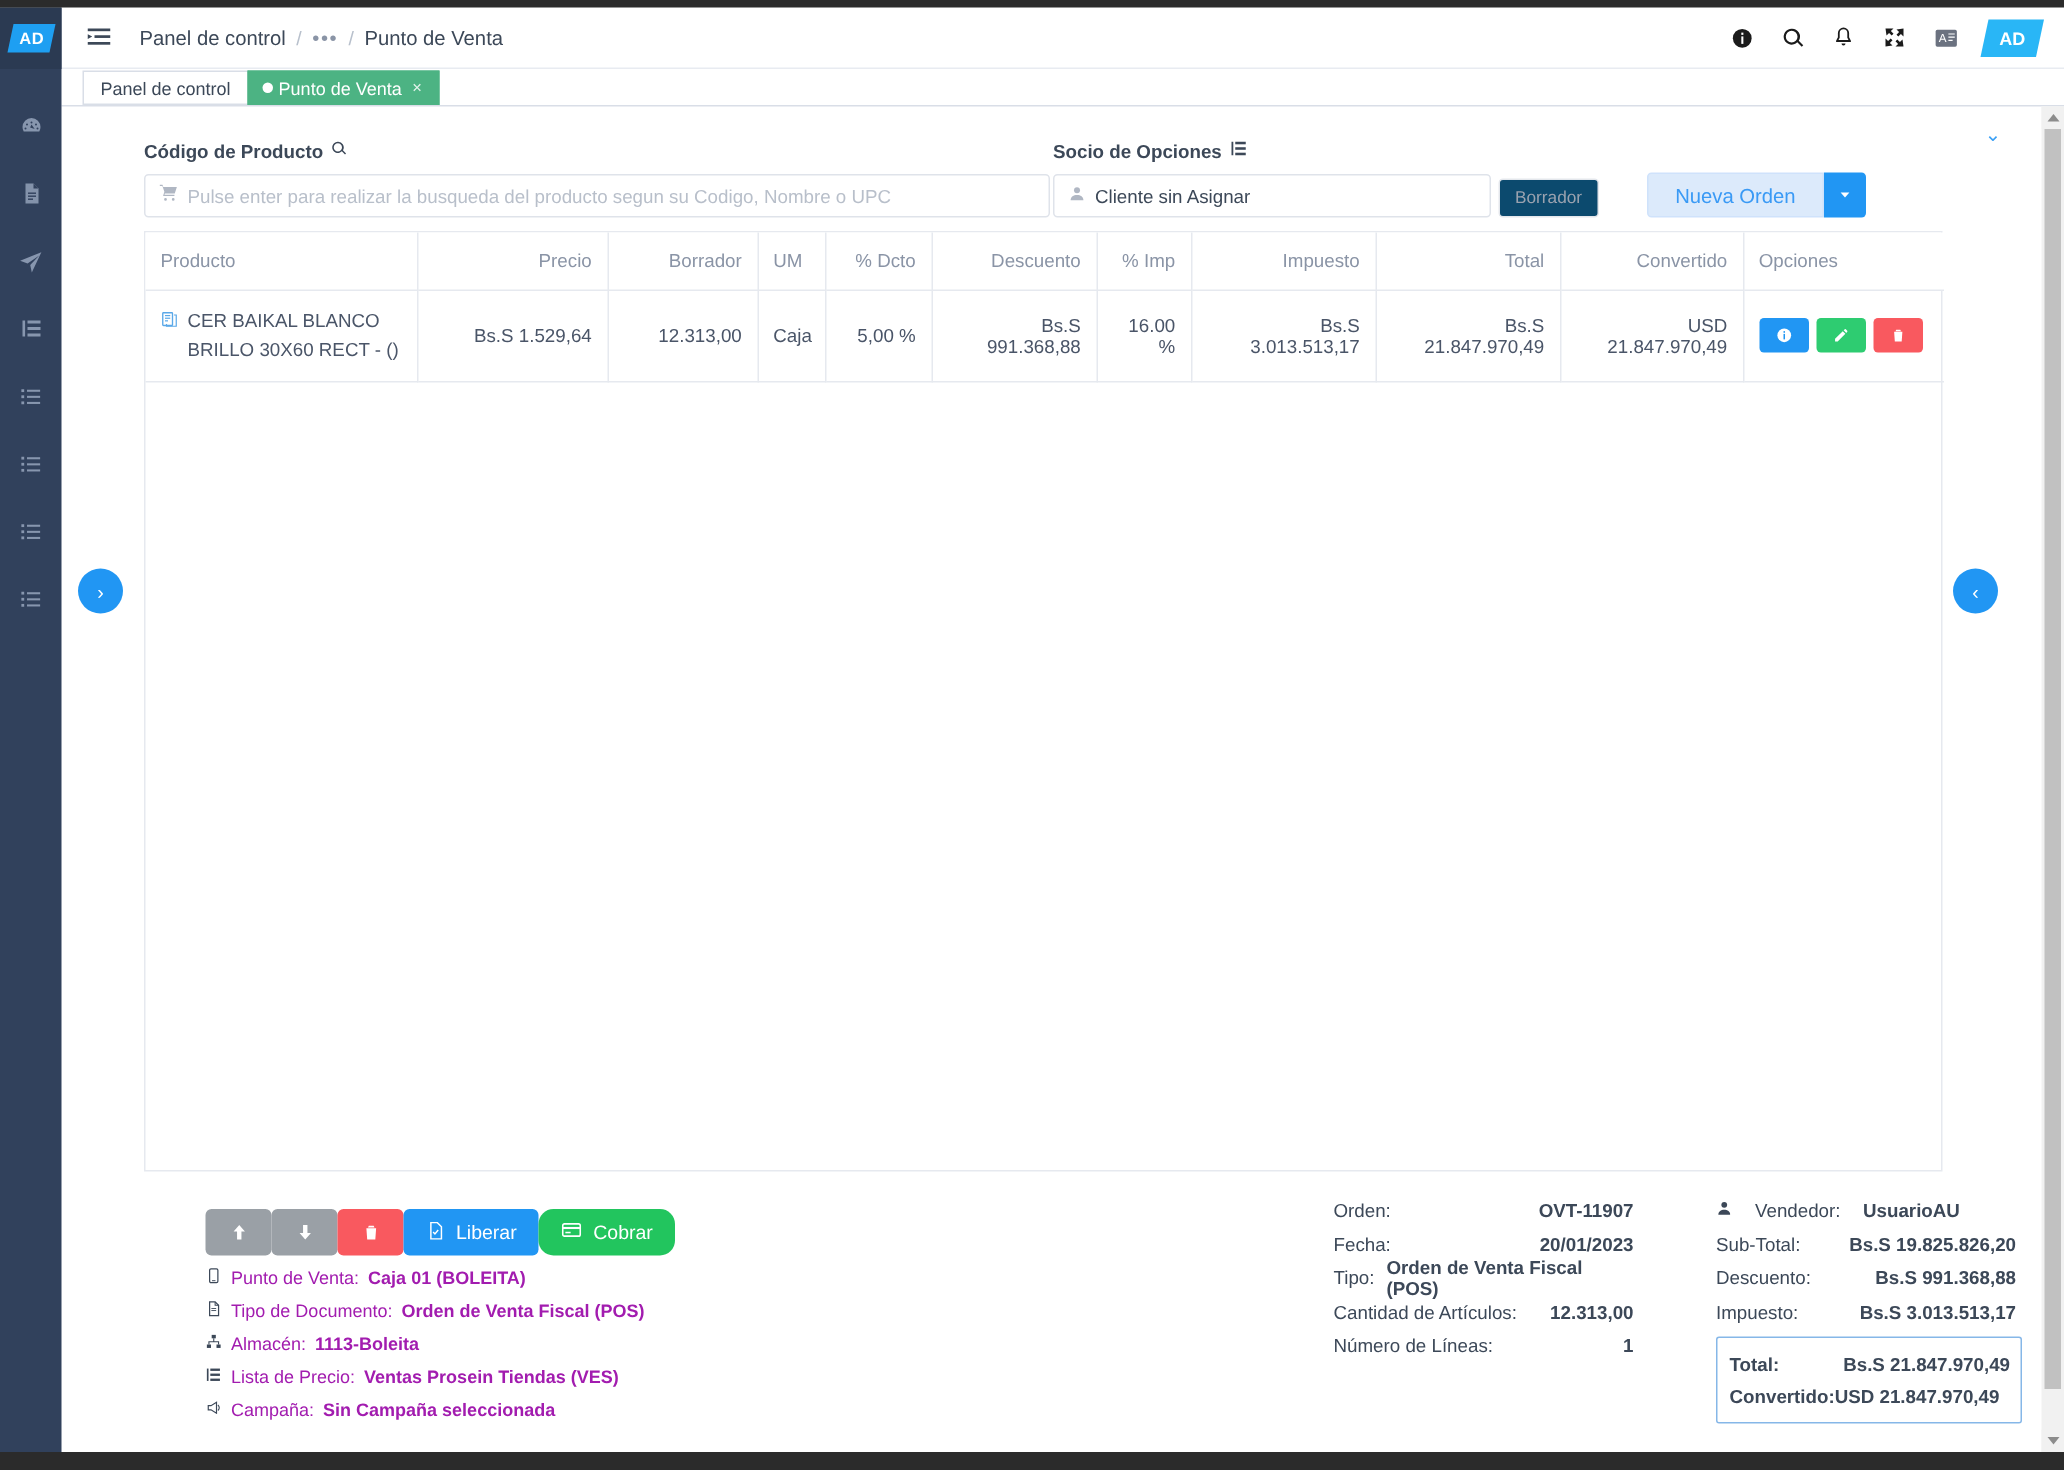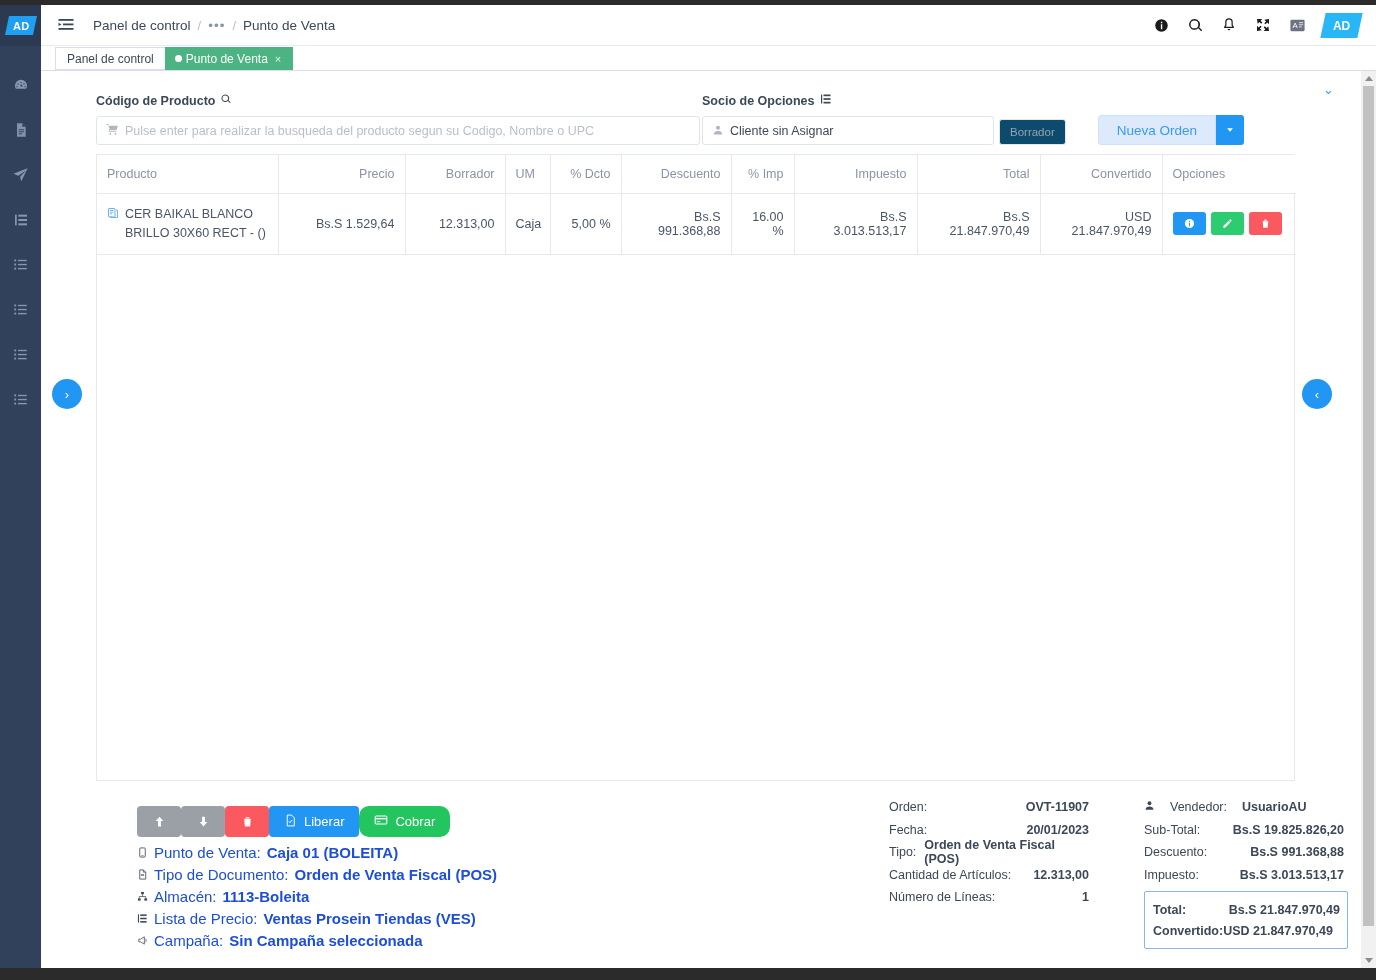--- a/index.html
+++ b/index.html
@@ -217,21 +217,21 @@
   }
   .tbtn svg { fill: #fff; }
   .tbtn.gray { background: #9aa0a6; width: 44px; }
   .tbtn.red { background: #f9595f; width: 44px; }
   .tbtn.blue { background: #2196f3; padding: 0 15px; }
   .tbtn.green { background: #22c55e; padding: 0 15px; border-radius: 10px; }
 
   
   .infolist {
     position: absolute; left: 96px; top: 770px;
-    font-size: 15px; color: #1d4ed8;
+    font-size: 12px; color: #a21caf;
   }
   .inforow {
     display: flex; align-items: center; gap: 6px; height: 22px; margin-bottom: 0px;
   }
   .inforow svg { fill: #3c4858; flex: none; }
   .inforow b { font-weight: bold; }
 
   
   .summary-left {
     position: absolute; left: 848px; top: 725px;

